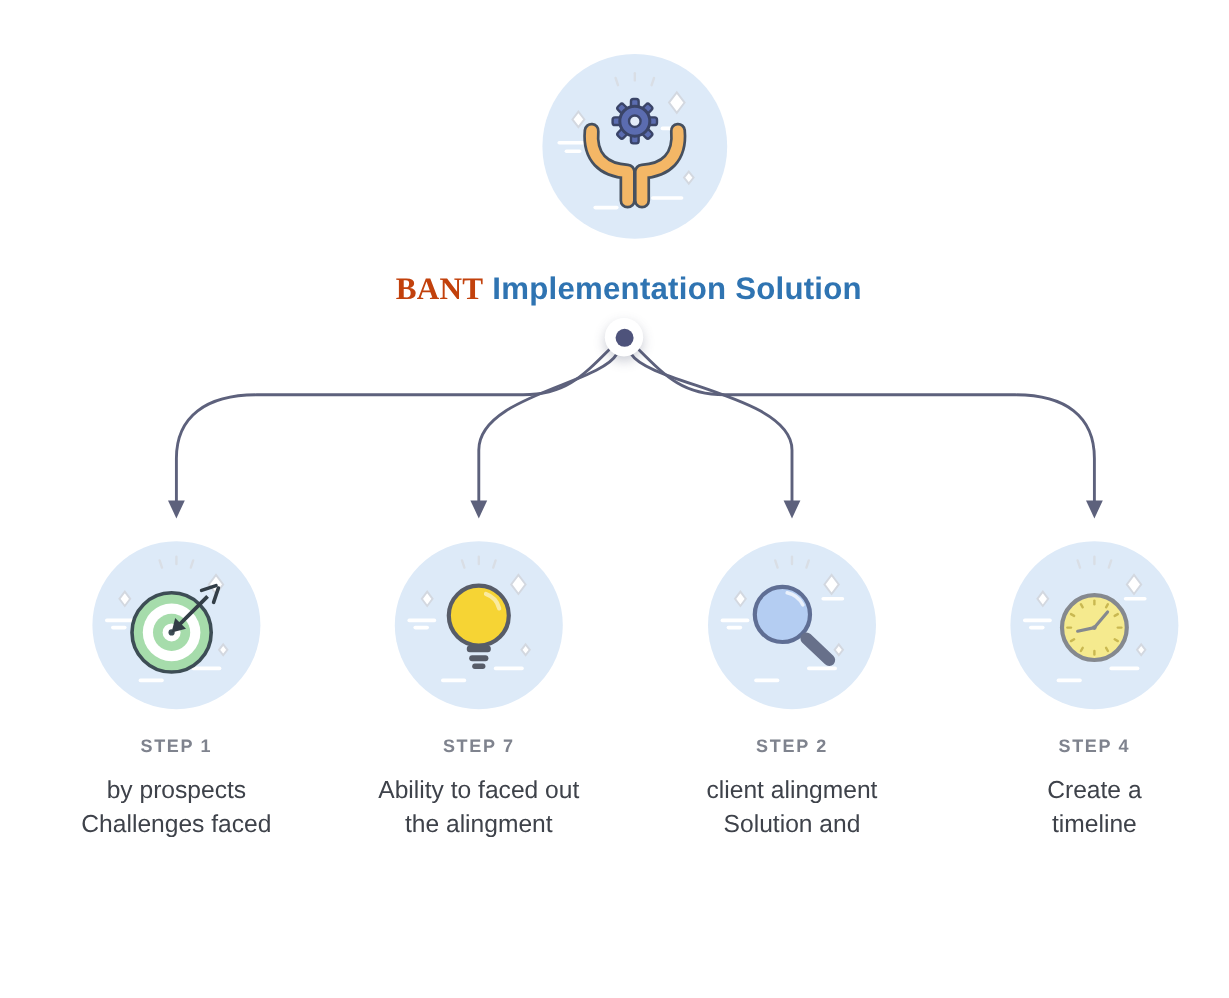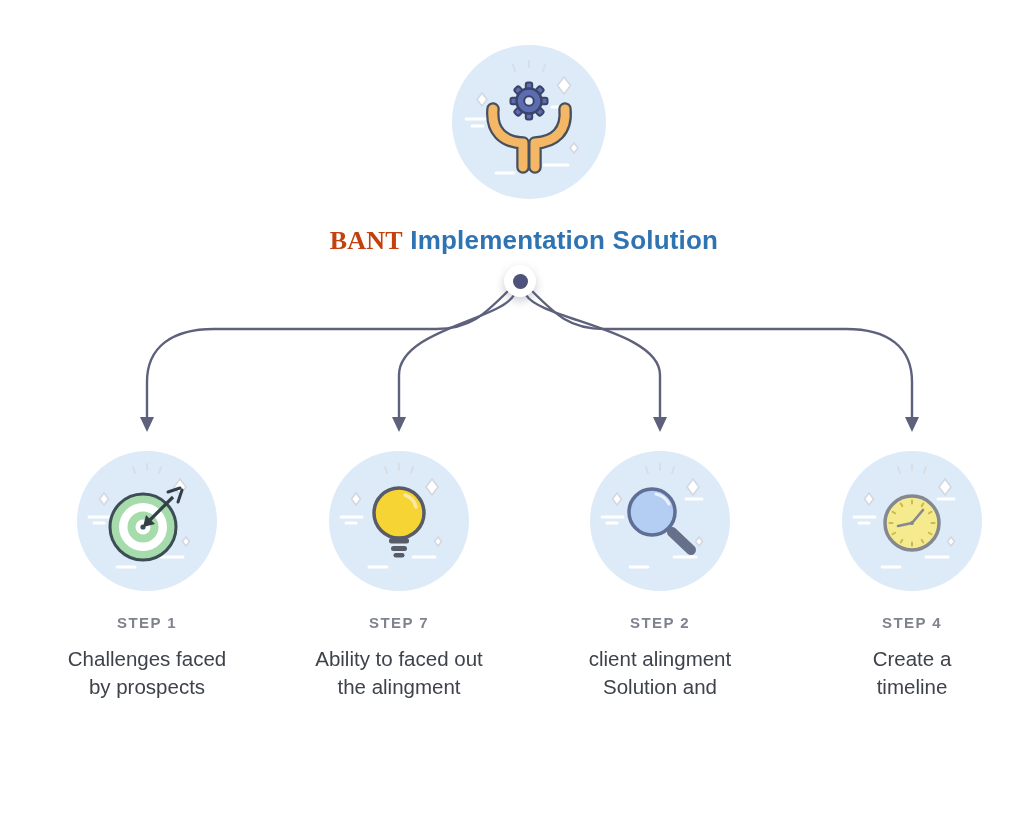--- a/index.html
+++ b/index.html
@@ -138,22 +138,22 @@
           <path d="M0 0 L12 -3 L3 -12 Z" fill="#333e47"></path>
           <g stroke="#333e47" stroke-width="3" stroke-linecap="round">
             <line x1="25" y1="-35" x2="37" y2="-39"></line>
             <line x1="35" y1="-25" x2="39" y2="-37"></line>
           </g>
         </g>
       </svg>
     </div>
     <div class="step-label">STEP 1</div>
     <div class="step-desc">
+      <div>by prospects</div>
       <div>Challenges faced</div>
-      <div>by prospects</div>
     </div>
   </section>
 
   <section class="step step-2">
     <div class="icon-circle">
       <svg viewBox="0 0 140 140">
         <g stroke="#d3d8e0" fill="#ffffff" stroke-width="1.6">
           <path d="M103 28 l6 8 -6 8 -6 -8 z"></path>
           <path d="M27 42 l4.5 6 -4.5 6 -4.5 -6 z"></path>
           <path d="M109 86 l3.5 4.5 -3.5 4.5 -3.5 -4.5 z"></path>

